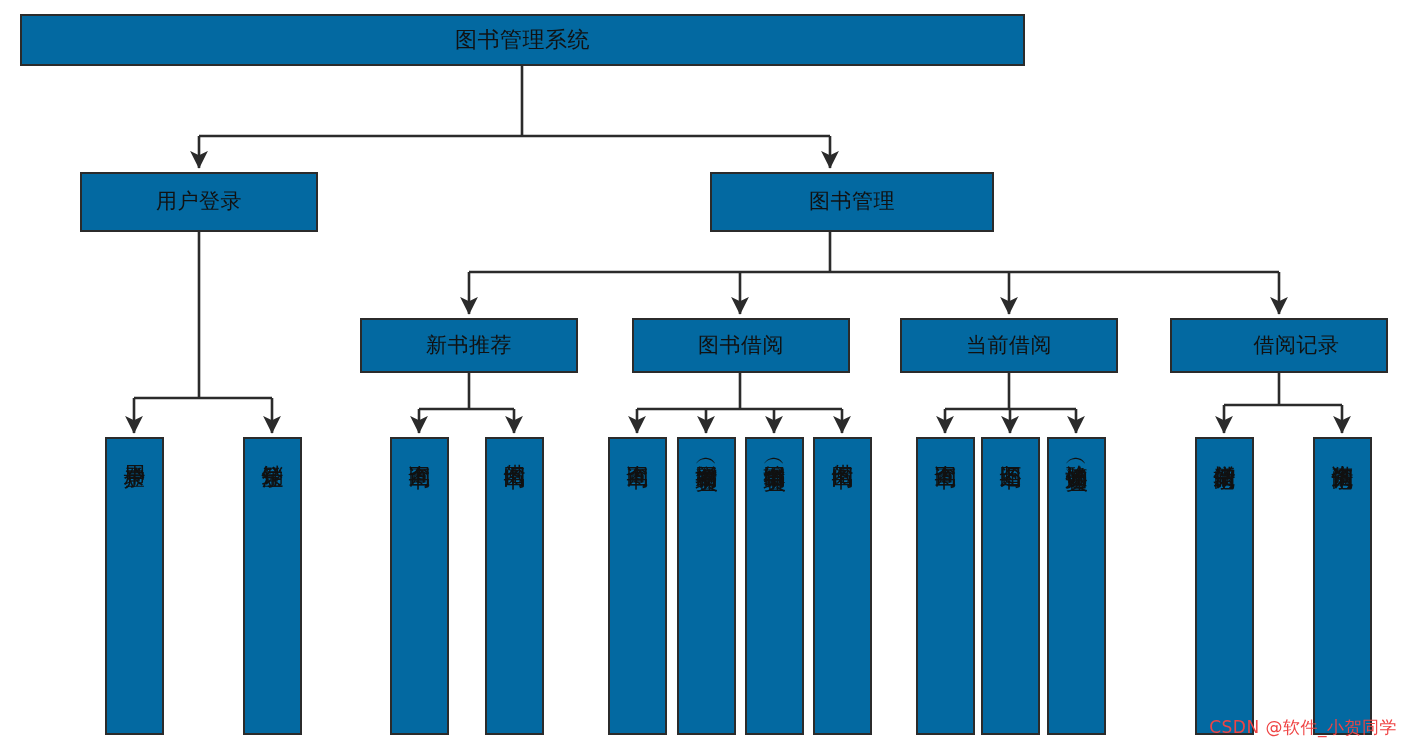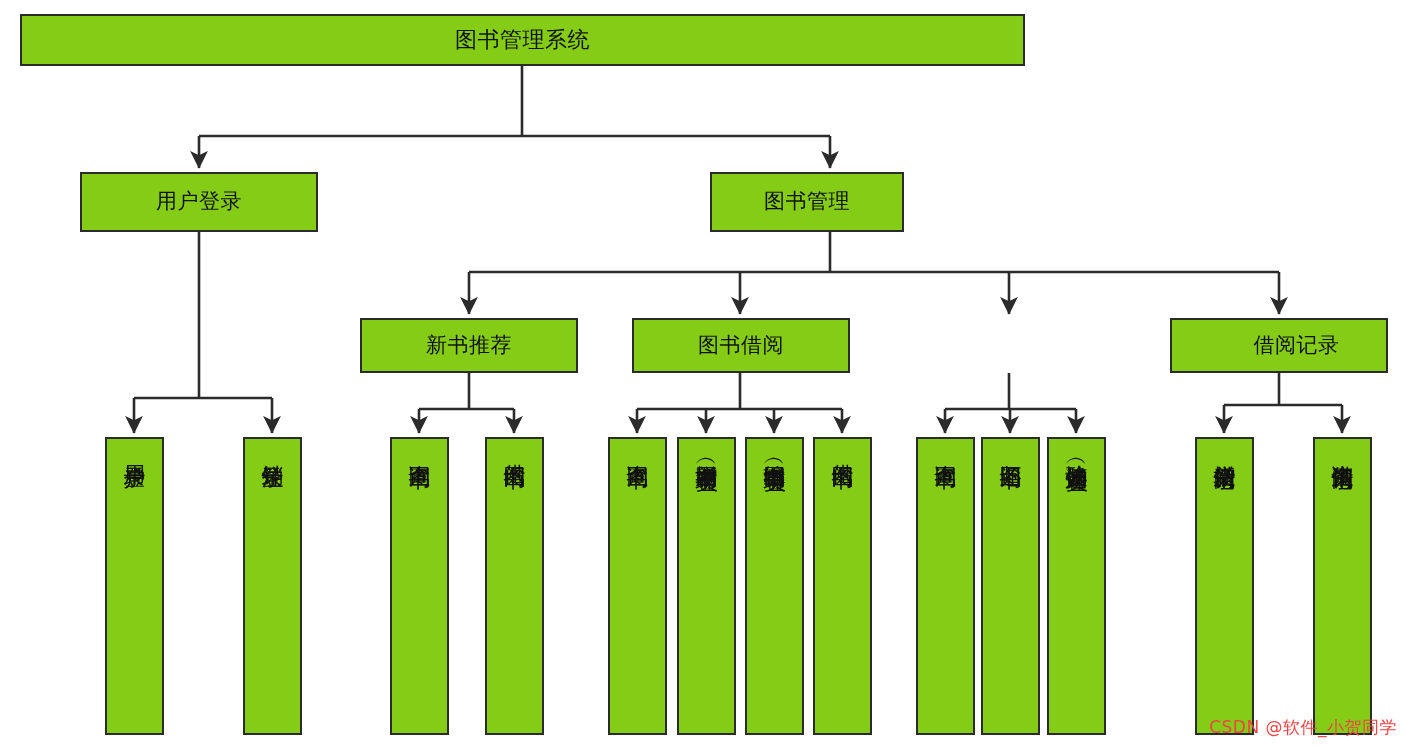--- a/index.html
+++ b/index.html
@@ -21,21 +21,21 @@
     position: absolute;
     left: 0;
     top: 0;
     width: 1405px;
     height: 747px;
     pointer-events: none;
   }
   .node {
     position: absolute;
     box-sizing: border-box;
-    background: #84cc16;
+    background: #0369a1;
     border: 2.5px solid #2b2b2b;
     display: flex;
     align-items: center;
     justify-content: center;
     color: #111111;
     z-index: 2;
   }
   .node-h .label {
     font-size: 21px;
     line-height: 1.1;
@@ -125,30 +125,33 @@
     </g>
   </svg>
 
   <div class="node node-h node-root" style="left:20px; top:14px; width:1005px; height:52px;">
     <span class="label">图书管理系统</span>
   </div>
 
   <div class="node node-h" style="left:80px; top:172px; width:238px; height:60px;">
     <span class="label">用户登录</span>
   </div>
-  <div class="node node-h" style="left:710px; top:172px; width:194px; height:60px;">
+  <div class="node node-h" style="left:710px; top:172px; width:284px; height:60px;">
     <span class="label">图书管理</span>
   </div>
 
   <div class="node node-h" style="left:360px; top:318px; width:218px; height:55px;">
     <span class="label">新书推荐</span>
   </div>
   <div class="node node-h" style="left:632px; top:318px; width:218px; height:55px;">
     <span class="label">图书借阅</span>
   </div>
+  <div class="node node-h" style="left:900px; top:318px; width:218px; height:55px;">
+    <span class="label">当前借阅</span>
+  </div>
   <div class="node node-h" style="left:1170px; top:318px; width:218px; height:55px;padding-left:35px;">
     <span class="label">借阅记录</span>
   </div>
 
   <div class="node node-v" style="left:105px; top:437px; width:59px; height:298px;">
     <span class="label">用户登录</span>
   </div>
   <div class="node node-v" style="left:243px; top:437px; width:59px; height:298px;">
     <span class="label">注销登录</span>
   </div>

